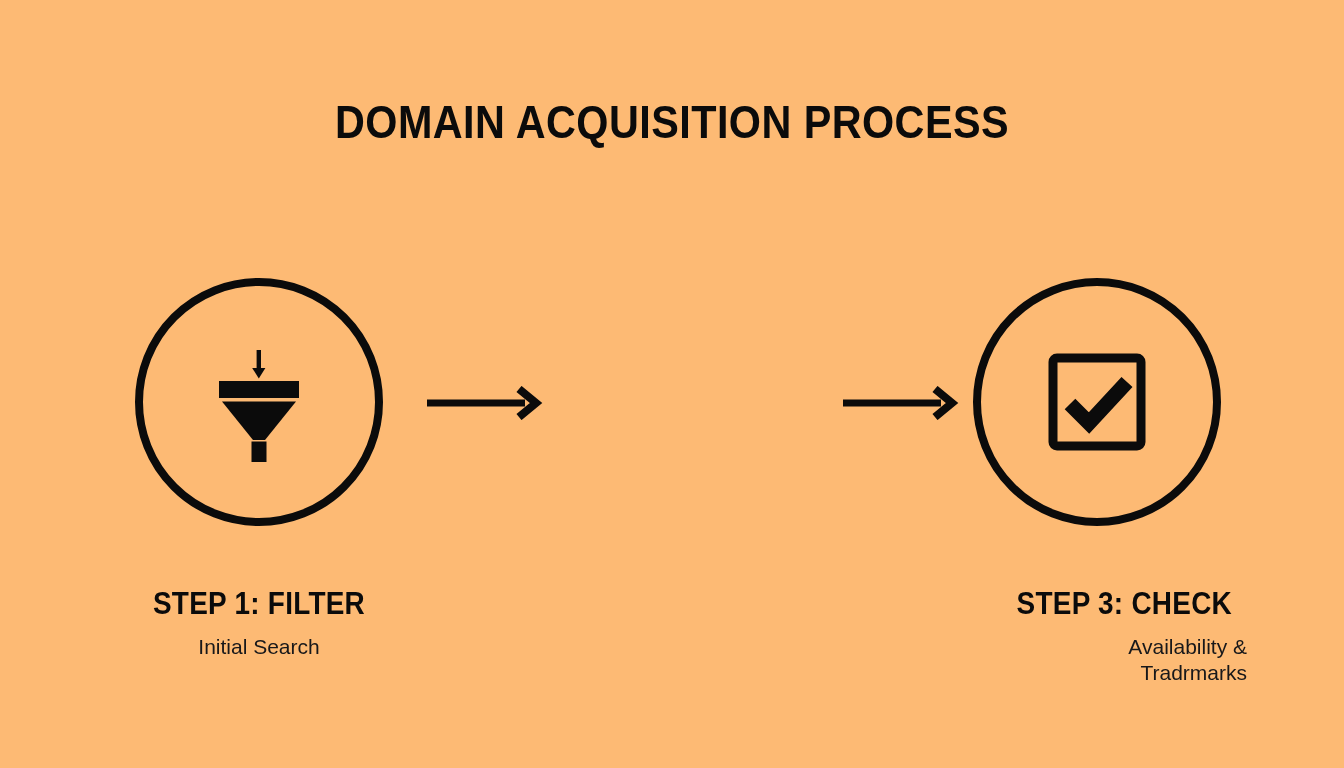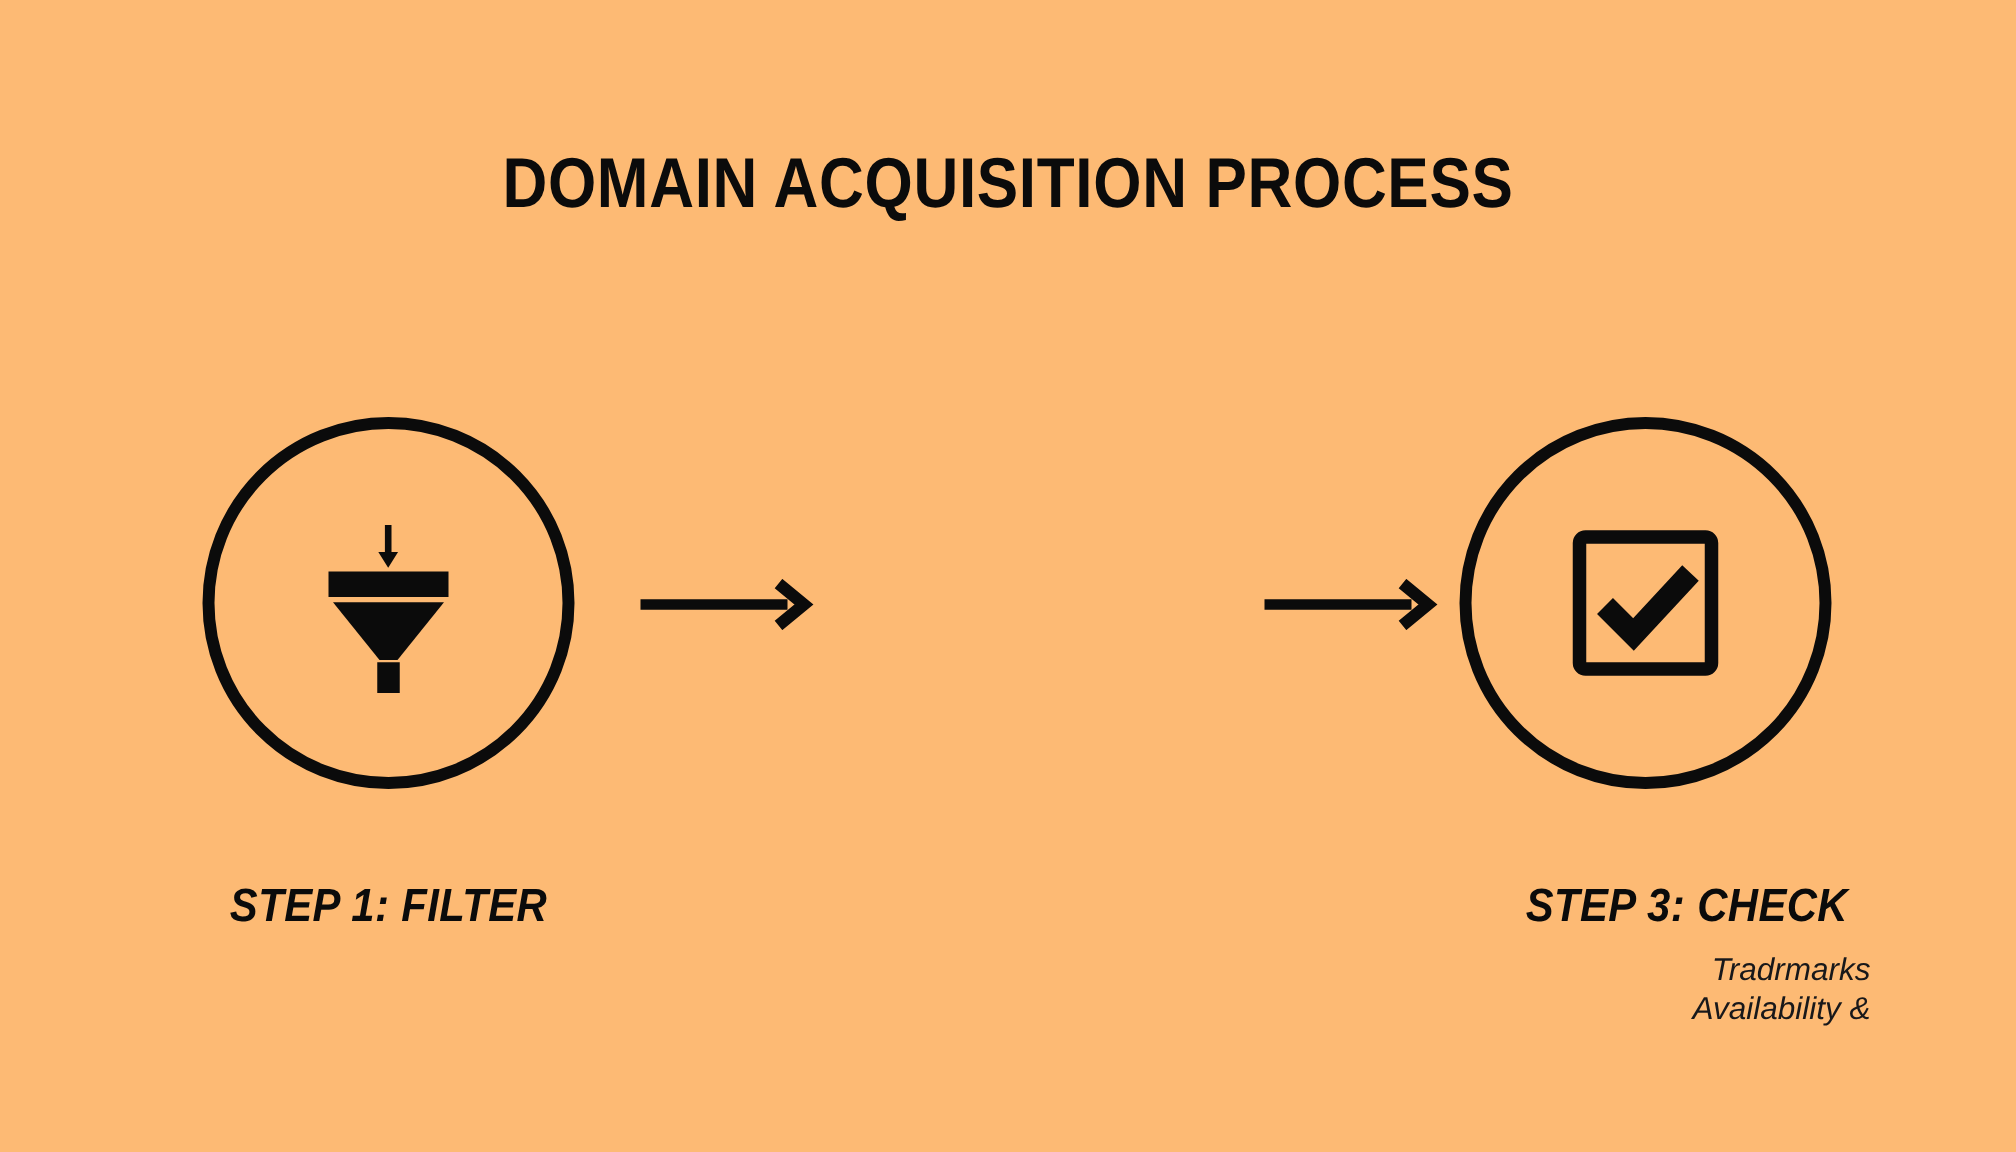--- a/index.html
+++ b/index.html
@@ -39,21 +39,20 @@
     line-height: 1;
   }
 
   
   #steps {
     position: absolute;
     top: 0;
     left: 0;
     width: 1324px;
     height: 768px;
-    font-style: italic;
   }
 
   .step {
     position: absolute;
     width: 300px;
     top: 278px;
     text-align: center;
   }
   .step-1 { left: 109px; }
   .step-2 { left: 531px; }
@@ -133,36 +132,39 @@
               <rect x="20" y="39" width="80" height="17"></rect>
 
               <polygon points="23,59.5 97,59.5 66,98 54,98"></polygon>
 
               <polygon points="52.5,99.5 67.5,99.5 67.5,126 55,126 52.5,121"></polygon>
             </g>
           </svg>
         </div>
       </div>
       <div class="step-heading">STEP 1: FILTER</div>
+      <div class="step-sub">
+        <span>Initial Search</span>
+      </div>
     </div>
 
 
     <div class="step step-3">
       <div class="circle">
         <div class="icon-wrap">
           <svg viewBox="0 0 120 120" xmlns="http://www.w3.org/2000/svg" aria-hidden="true">
             <rect x="16" y="16" width="88" height="88" rx="4" ry="4" fill="none" stroke="#0b0b0b" stroke-width="9"></rect>
             <polyline points="33,62 52,81 90,40" fill="none" stroke="#0b0b0b" stroke-width="15" stroke-linecap="butt" stroke-linejoin="miter"></polyline>
           </svg>
         </div>
       </div>
       <div class="step-heading">STEP 3: CHECK</div>
       <div class="step-sub">
+        <span>Availability &amp;</span>
         <span>Tradrmarks</span>
-        <span>Availability &amp;</span>
       </div>
     </div>
 
     <div class="arrow arrow-1">
       <svg viewBox="0 0 118 34" xmlns="http://www.w3.org/2000/svg" aria-hidden="true">
         <line x1="2" y1="17" x2="100" y2="17" stroke="#0b0b0b" stroke-width="7"></line>
         <polyline points="94,3 111,17 94,31" fill="none" stroke="#0b0b0b" stroke-width="8" stroke-linecap="butt" stroke-linejoin="miter"></polyline>
       </svg>
     </div>
 

